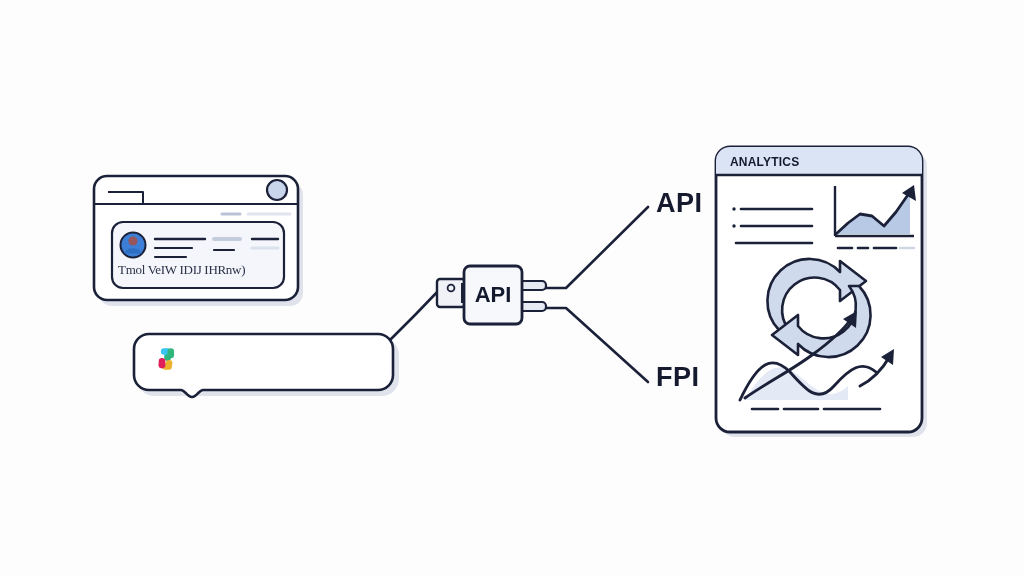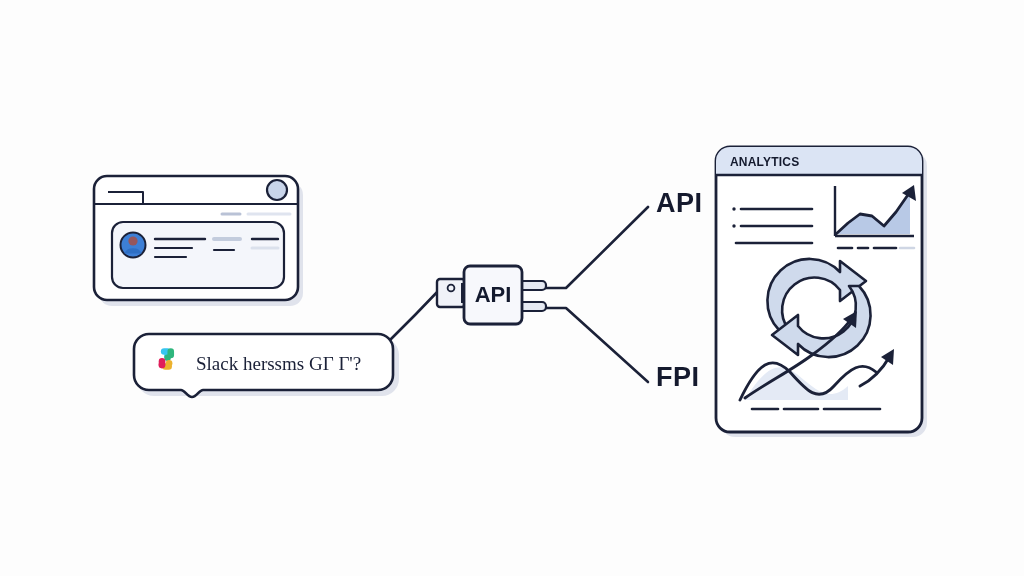--- a/index.html
+++ b/index.html
@@ -81,20 +81,24 @@
       <line x1="155" y1="239" x2="205" y2="239" stroke="#1b2138" stroke-width="2.4" stroke-linecap="round"></line>
       <line x1="155" y1="248" x2="192" y2="248" stroke="#1b2138" stroke-width="2.2" stroke-linecap="round"></line>
       <line x1="155" y1="257" x2="186" y2="257" stroke="#1b2138" stroke-width="2.2" stroke-linecap="round"></line>
       <line x1="214" y1="239" x2="240" y2="239" stroke="#c3ccdd" stroke-width="4" stroke-linecap="round"></line>
       <line x1="214" y1="250" x2="234" y2="250" stroke="#1b2138" stroke-width="2.2" stroke-linecap="round"></line>
       <line x1="252" y1="239" x2="278" y2="239" stroke="#1b2138" stroke-width="2.4" stroke-linecap="round"></line>
       <line x1="252" y1="248" x2="278" y2="248" stroke="#dbe1ec" stroke-width="3" stroke-linecap="round"></line>
     </g>
   </svg>
 
+  <div style="position:absolute; left:118px; top:262px; width:170px;
+              font-size:13px; color:#2b3147; letter-spacing:-.3px;
+              font-family:'Liberation Serif', serif; white-space:nowrap;
+              overflow:hidden;">Tmol VeIW IDIJ IHRnw)</div>
 
   <svg class="layer" viewBox="0 0 1024 576">
     <path class="panelfill" stroke="#1b2138" stroke-width="2.6" stroke-linejoin="round" d="M 149 334
              L 378 334
              A 15 15 0 0 1 393 349
              L 393 375
              A 15 15 0 0 1 378 390
              L 203 390
              C 199 390 197 397 192 397
              C 187 397 185 390 181 390
@@ -116,24 +120,20 @@
         <path d="M 131 190 a 28 28 0 1 1 56 0 a 28 28 0 0 1 -56 0 Z" transform="translate(-14,-60)"></path>
         <path d="M 99 189 h 28 a 28 28 0 0 1 0 56 h -28 a 28 28 0 0 1 0 -56 Z" transform="translate(14,-60)"></path>
       </g>
       <g fill="#e01e5a">
         <path d="M 40 131 a 28 28 0 1 1 -56 0 a 28 28 0 0 1 56 0 Z" transform="translate(72,14)"></path>
         <path d="M 41 99 v 28 a 28 28 0 1 1 -56 0 V 99 a 28 28 0 0 1 56 0 Z" transform="translate(72,14)"></path>
       </g>
     </g>
   </svg>
 
-  <div style="position:absolute; left:196px; top:350px; width:196px; height:28px;
-              display:flex; align-items:center;
-              font-family:'Liberation Serif', serif; font-size:19px;
-              color:#1b2138; white-space:nowrap; overflow:hidden;">Slack  herssms GΓ Γ'?</div>
 
   <svg class="layer" viewBox="0 0 1024 576">
 
     <g>
       <rect x="437" y="279" width="28" height="28" rx="3" fill="#f0f2f8" stroke="#1b2138" stroke-width="2.4"></rect>
       <circle cx="451" cy="288" r="3.4" fill="none" stroke="#1b2138" stroke-width="1.8"></circle>
       <rect x="462" y="284" width="9" height="18" fill="#c8cfdf" stroke="#1b2138" stroke-width="2"></rect>
     </g>
 
     <rect x="518" y="281" width="28" height="9" rx="4" fill="#e6eaf3" stroke="#1b2138" stroke-width="2.2"></rect>

